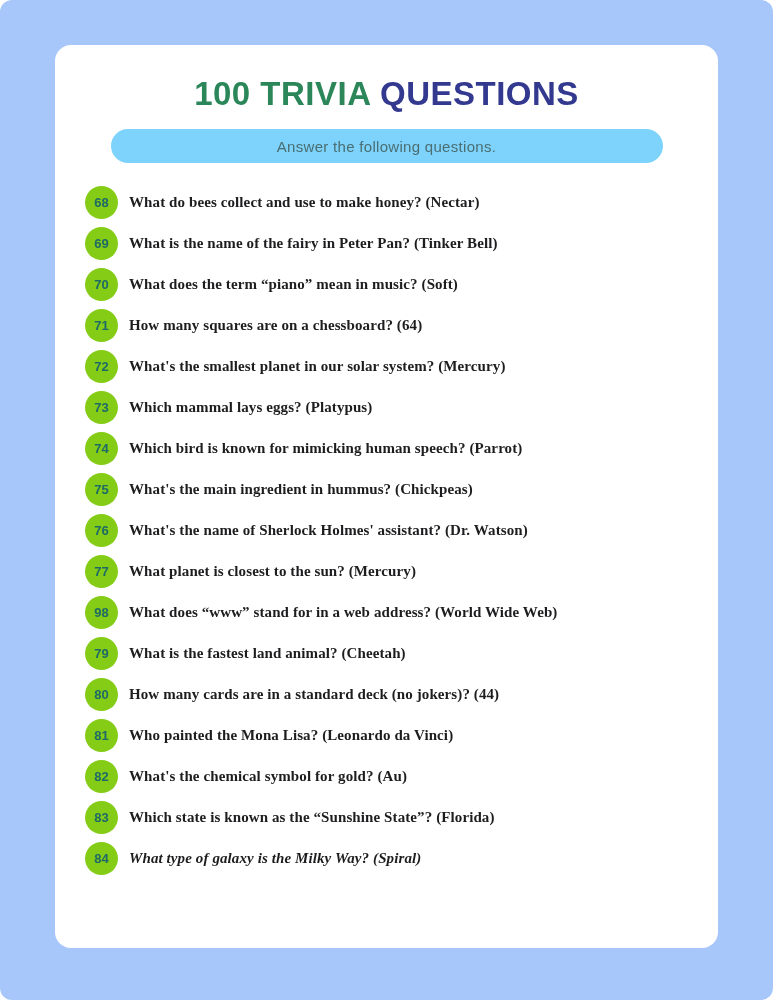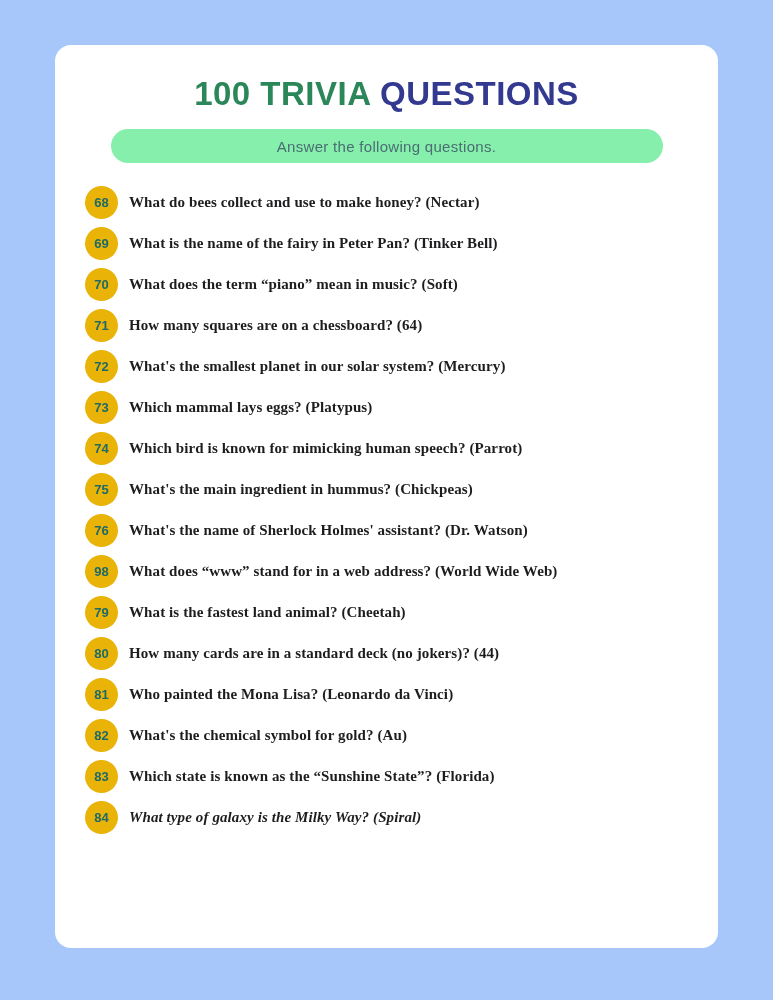--- a/index.html
+++ b/index.html
@@ -6,20 +6,21 @@
   html, body {
     width: 773px;
     height: 1000px;
     font-family: "Liberation Sans", sans-serif;
   }
   .page {
     width: 773px;
     height: 1000px;
     background: #a7c7fb;
     padding: 45px 55px 52px 55px;
+    border-radius: 12px;
   }
   .card {
     width: 663px;
     height: 903px;
     background: #ffffff;
     border-radius: 16px;
     padding-top: 28px;
     overflow: hidden;
   }
   .title {
@@ -28,21 +29,21 @@
     font-weight: bold;
     letter-spacing: 0.5px;
     line-height: 1.25;
   }
   .title .green { color: #2b8659; }
   .title .navy  { color: #32398f; }
   .banner {
     width: 552px;
     height: 34px;
     margin: 15px auto 8px auto;
-    background: #86efac;
+    background: #7dd3fc;
     border-radius: 17px;
     display: flex;
     align-items: center;
     justify-content: center;
   }
   .banner span {
     font-size: 15px;
     font-weight: 500;
     color: #4a6e72;
     letter-spacing: 0.3px;
@@ -54,21 +55,21 @@
   .q-row {
     display: flex;
     align-items: center;
     height: 41px;
   }
   .q-badge {
     width: 33px;
     height: 33px;
     min-width: 33px;
     border-radius: 50%;
-    background: #eab308;
+    background: #84cc16;
     display: flex;
     align-items: center;
     justify-content: center;
     font-size: 13px;
     font-weight: bold;
     color: #1e6a67;
   }
   .q-text {
     margin-left: 11px;
     font-size: 15px;
@@ -151,20 +152,26 @@
     <div class="q-text">What's the main ingredient in hummus? (Chickpeas)</div>
   </div>
 
   <div class="q-row">
     <div class="q-badge">
       <span>76</span>
     </div>
     <div class="q-text">What's the name of Sherlock Holmes' assistant? (Dr. Watson)</div>
   </div>
 
+  <div class="q-row">
+    <div class="q-badge">
+      <span>77</span>
+    </div>
+    <div class="q-text">What planet is closest to the sun? (Mercury)</div>
+  </div>
 
   <div class="q-row">
     <div class="q-badge">
       <span>98</span>
     </div>
     <div class="q-text">What does “www” stand for in a web address? (World Wide Web)</div>
   </div>
 
   <div class="q-row">
     <div class="q-badge">

